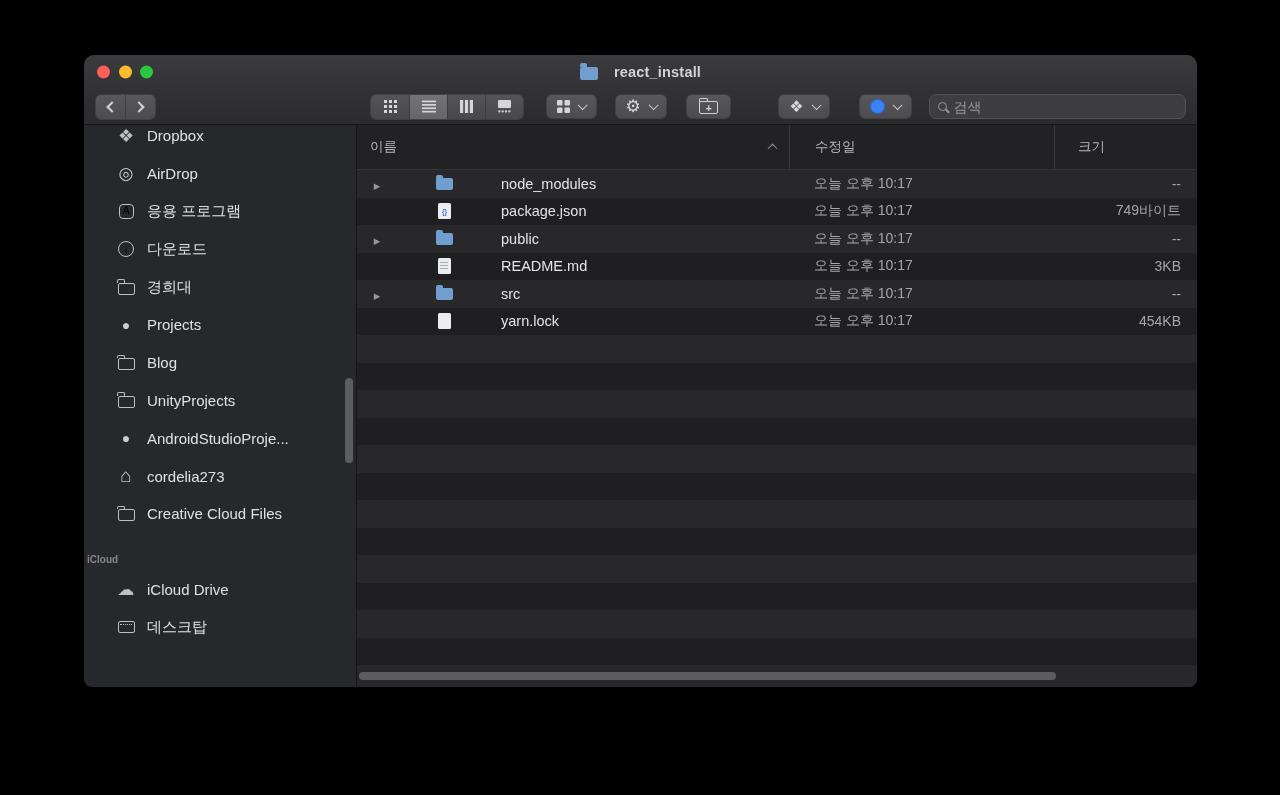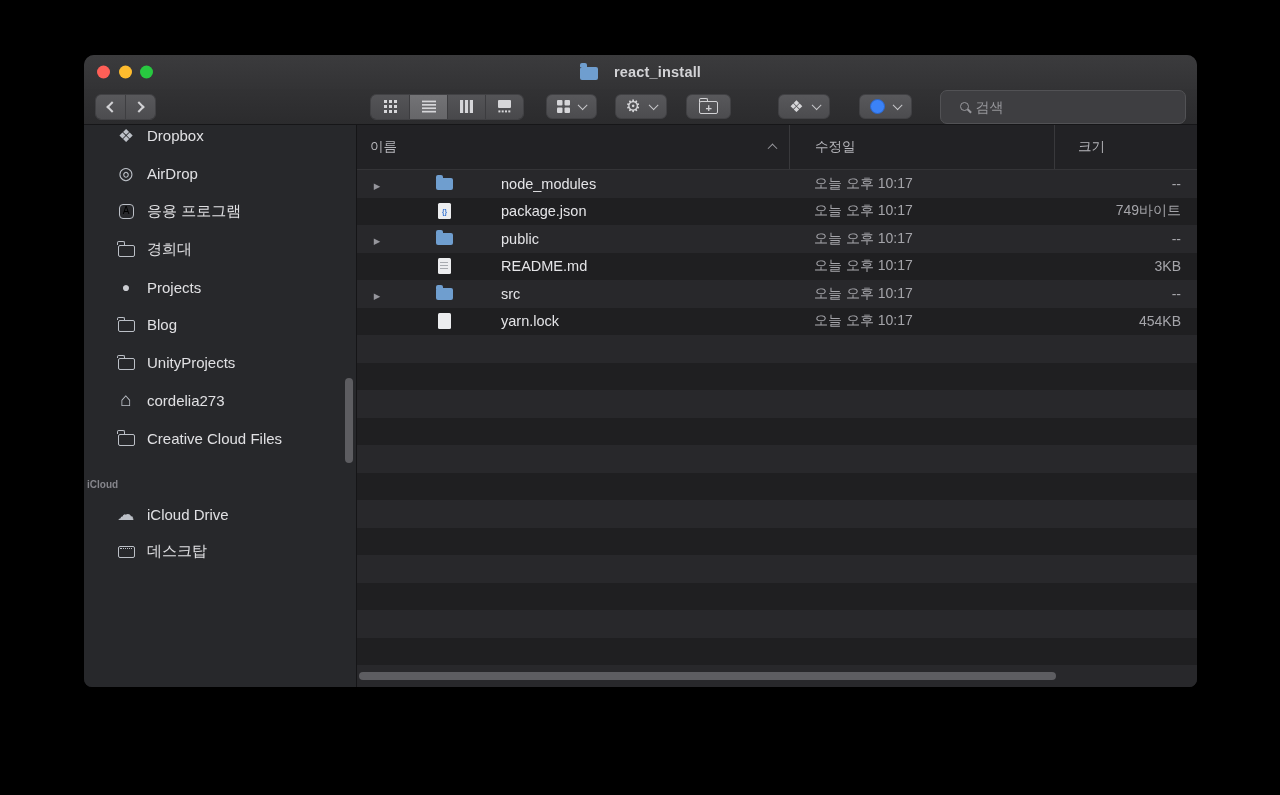--- a/index.html
+++ b/index.html
@@ -55,22 +55,22 @@
   .tb-newfolder { width: 19px; height: 13px; border: 1.6px solid #d2d2d5; border-radius: 2px;
     position: relative; margin-top: 2px; }
   .tb-newfolder::before { content: ""; position: absolute; top: -4.5px; left: -1.6px; width: 7px; height: 3px;
     border: 1.6px solid #d2d2d5; border-bottom: none; border-radius: 2px 2px 0 0; }
   .tb-newfolder::after { content: "+"; position: absolute; inset: 0; display: flex; align-items: center;
     justify-content: center; color: #d2d2d5; font-size: 11px; font-weight: bold; }
   .dropbox-glyph::before { content: "❖"; color: #d6d6d9; font-size: 16px; line-height: 1; }
   .blue-dot { width: 15px; height: 15px; border-radius: 50%; background: #3b82f7;
     border: 1px solid #2a66cc; }
 
-  .search { margin-left: 28px; flex: 1; height: 34px; background: #3e3e41; border: 1px solid #525255;
-    border-radius: 7px; display: flex; align-items: center; padding: 0 19px; }
+  .search { margin-left: 17px; flex: 1; height: 25px; background: #3e3e41; border: 1px solid #525255;
+    border-radius: 7px; display: flex; align-items: center; padding: 0 8px; }
   .mag { width: 9px; height: 9px; border: 1.5px solid #97979c; border-radius: 50%; position: relative;
     flex: 0 0 9px; }
   .mag::after { content: ""; position: absolute; width: 5px; height: 1.6px; background: #97979c;
     transform: rotate(45deg); right: -4px; bottom: -2px; }
   .search-input { flex: 1; margin-left: 7px; background: transparent; border: none; outline: none;
     color: #d8d8da; font-size: 14px; font-family: inherit; }
   .search-input::placeholder { color: #96969b; }
 
   
   .body { flex: 1; display: flex; min-height: 0; }
@@ -260,34 +260,42 @@
         </div>
         <div class="side-item">
           <span class="sicon si-airdrop"></span>
           <span class="side-label">AirDrop</span>
         </div>
         <div class="side-item">
           <span class="si-apps"></span>
           <span class="side-label">응용 프로그램</span>
         </div>
         <div class="side-item">
+          <span class="si-downloads"></span>
+          <span class="side-label">다운로드</span>
+        </div>
+        <div class="side-item">
           <span class="si-folder"></span>
           <span class="side-label">경희대</span>
         </div>
         <div class="side-item">
           <span class="sicon si-circle"></span>
           <span class="side-label">Projects</span>
         </div>
         <div class="side-item">
           <span class="si-folder"></span>
           <span class="side-label">Blog</span>
         </div>
         <div class="side-item">
           <span class="si-folder"></span>
           <span class="side-label">UnityProjects</span>
+        </div>
+        <div class="side-item">
+          <span class="sicon si-circle"></span>
+          <span class="side-label">AndroidStudioProje...</span>
         </div>
         <div class="side-item">
           <span class="sicon si-home"></span>
           <span class="side-label">cordelia273</span>
         </div>
         <div class="side-item">
           <span class="si-folder"></span>
           <span class="side-label">Creative Cloud Files</span>
         </div>
 

